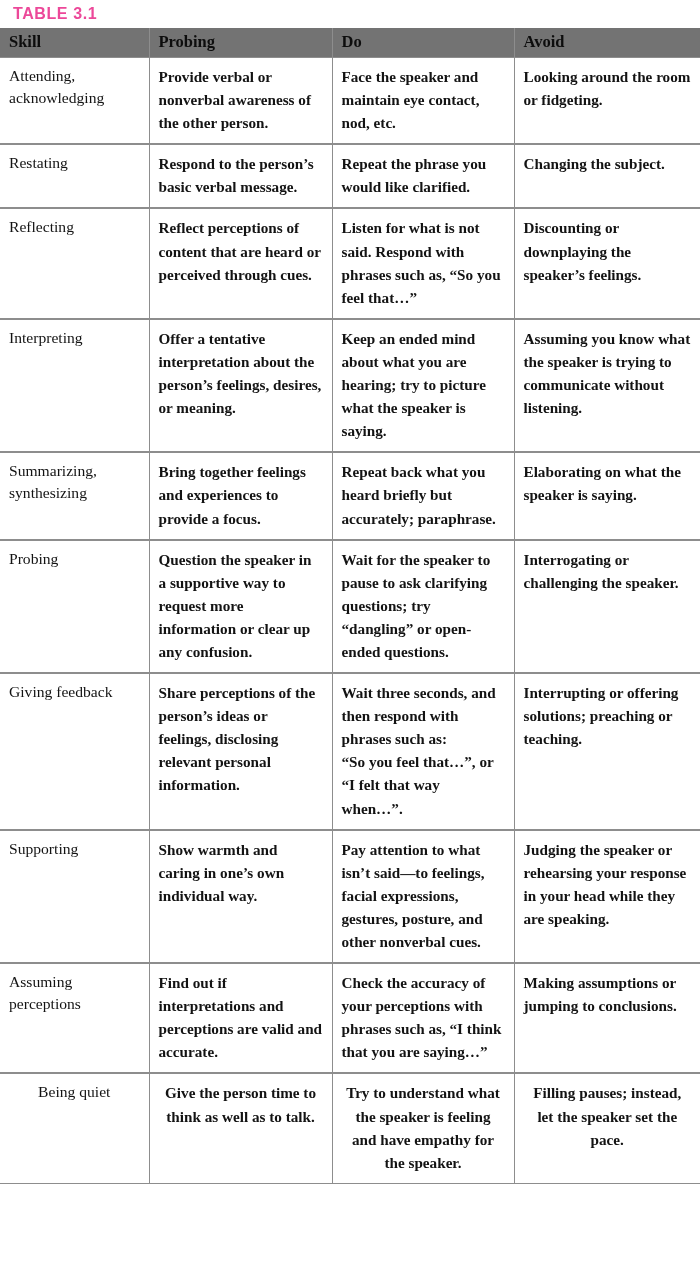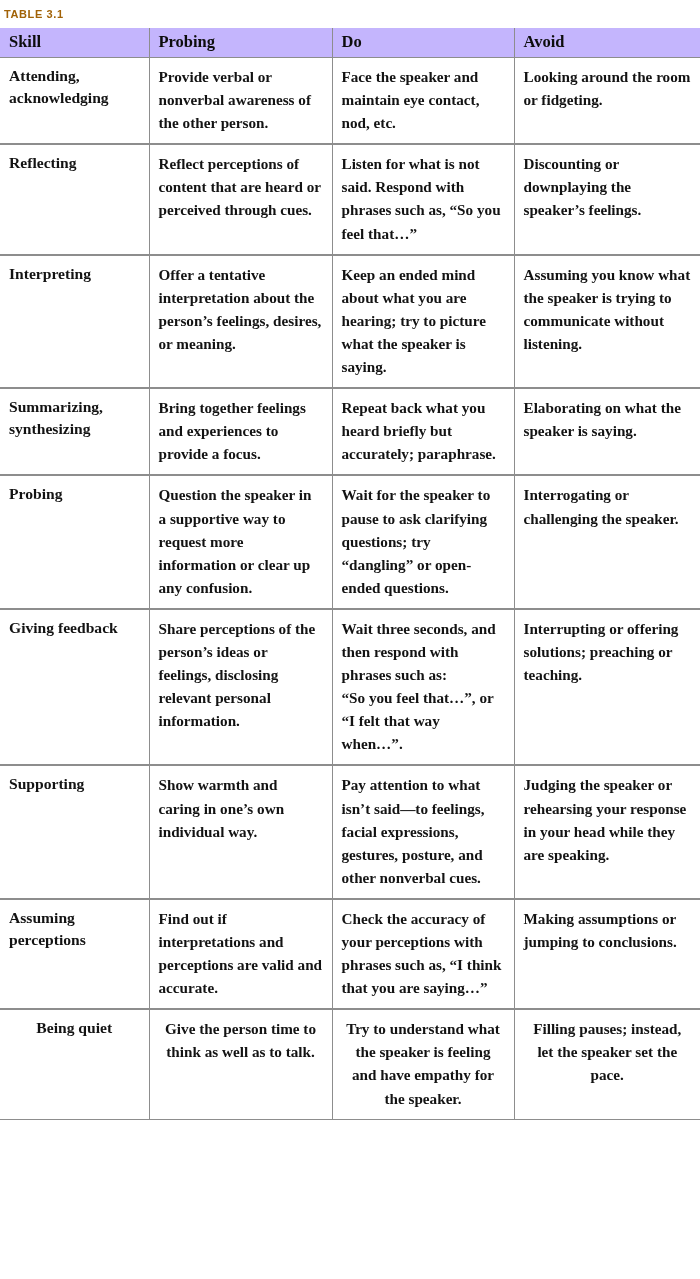--- a/index.html
+++ b/index.html
@@ -17,25 +17,25 @@
     position: relative;
     width: 700px;
     height: 1279px;
     overflow: hidden;
     background: #ffffff;
   }
 
   
   .table-number {
     font-family: "Liberation Sans", sans-serif;
-    font-size: 11px;
+    font-size: 16px;
     font-weight: 600;
     letter-spacing: 0.6px;
-    color: #a16207;
-    padding: 4px 0 0 4px;
+    color: #ec4899;
+    padding: 4px 0 0 13px;
     height: 24px;
     line-height: 20px;
   }
 
   
   .table-title-bar {
     background: #2f6030;
     color: #ffffff;
     font-family: "Liberation Sans", sans-serif;
     font-size: 14px;
@@ -69,39 +69,39 @@
     box-sizing: border-box;
     font-weight: bold;
   }
   table.skills-table th:last-child,
   table.skills-table td:last-child {
     border-right: none;
   }
 
   
   table.skills-table thead th {
-    background: #c4b5fd;
+    background: #737373;
     font-size: 16.5px;
     font-weight: 700;
     color: #0d0d0d;
     padding-top: 4px;
     padding-bottom: 5px;
     border-bottom: 1px solid #8d8d8d;
     line-height: 20px;
   }
 
   
   table.skills-table tbody td {
     font-size: 15.2px;
     line-height: 1.52;
     color: #131313;
     background: #ffffff;
   }
   table.skills-table tbody td.skill-cell {
-    font-weight: 700;
+    font-weight: 400;
     font-size: 15.6px;
     line-height: 1.42;
     margin-top: 6px;
   }
   table.skills-table tbody tr:last-child td {
     border-bottom: 1px solid #8d8d8d;
     text-align: center;
   }
   .cell-para { margin: 0; }
   .cell-para + .cell-para { }
@@ -136,20 +136,32 @@
             <p class="cell-para">Provide verbal or nonverbal awareness of the other person.</p>
           </td>
           <td>
             <p class="cell-para">Face the speaker and maintain eye contact, nod, etc.</p>
           </td>
           <td>
             <p class="cell-para">Looking around the room or fidgeting.</p>
           </td>
         </tr>
         <tr>
+          <td class="skill-cell">Restating</td>
+          <td>
+            <p class="cell-para">Respond to the person’s basic verbal message.</p>
+          </td>
+          <td>
+            <p class="cell-para">Repeat the phrase you would like clarified.</p>
+          </td>
+          <td>
+            <p class="cell-para">Changing the subject.</p>
+          </td>
+        </tr>
+        <tr>
           <td class="skill-cell">Reflecting</td>
           <td>
             <p class="cell-para">Reflect perceptions of content that are heard or perceived through cues.</p>
           </td>
           <td>
             <p class="cell-para">Listen for what is not said. Respond with phrases such as, “So you feel that…”</p>
           </td>
           <td>
             <p class="cell-para">Discounting or downplaying the speaker’s feelings.</p>
           </td>

